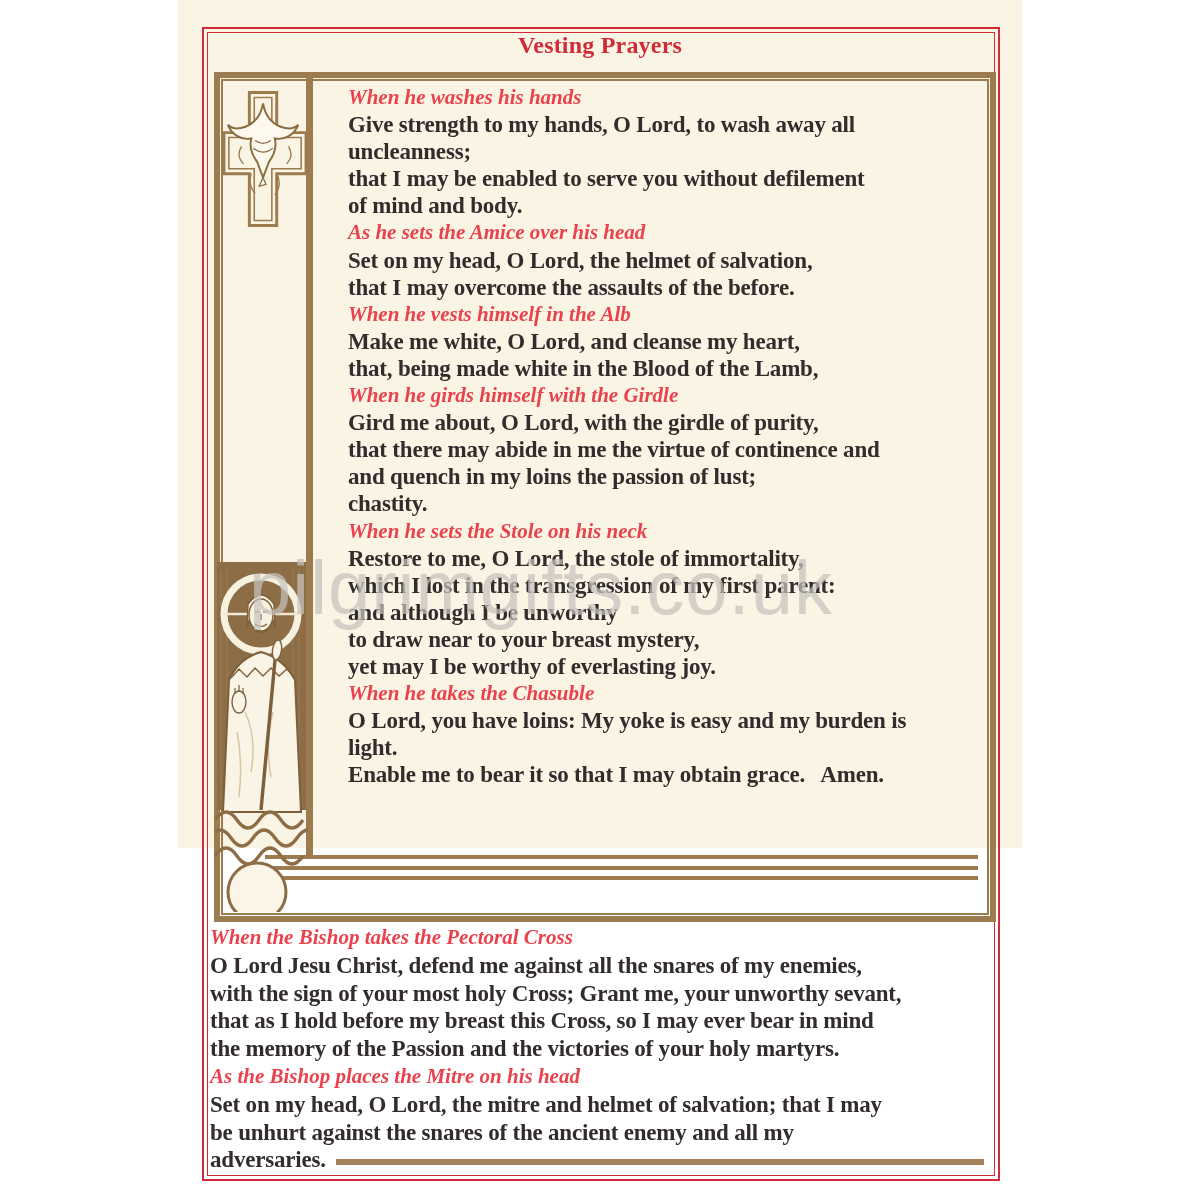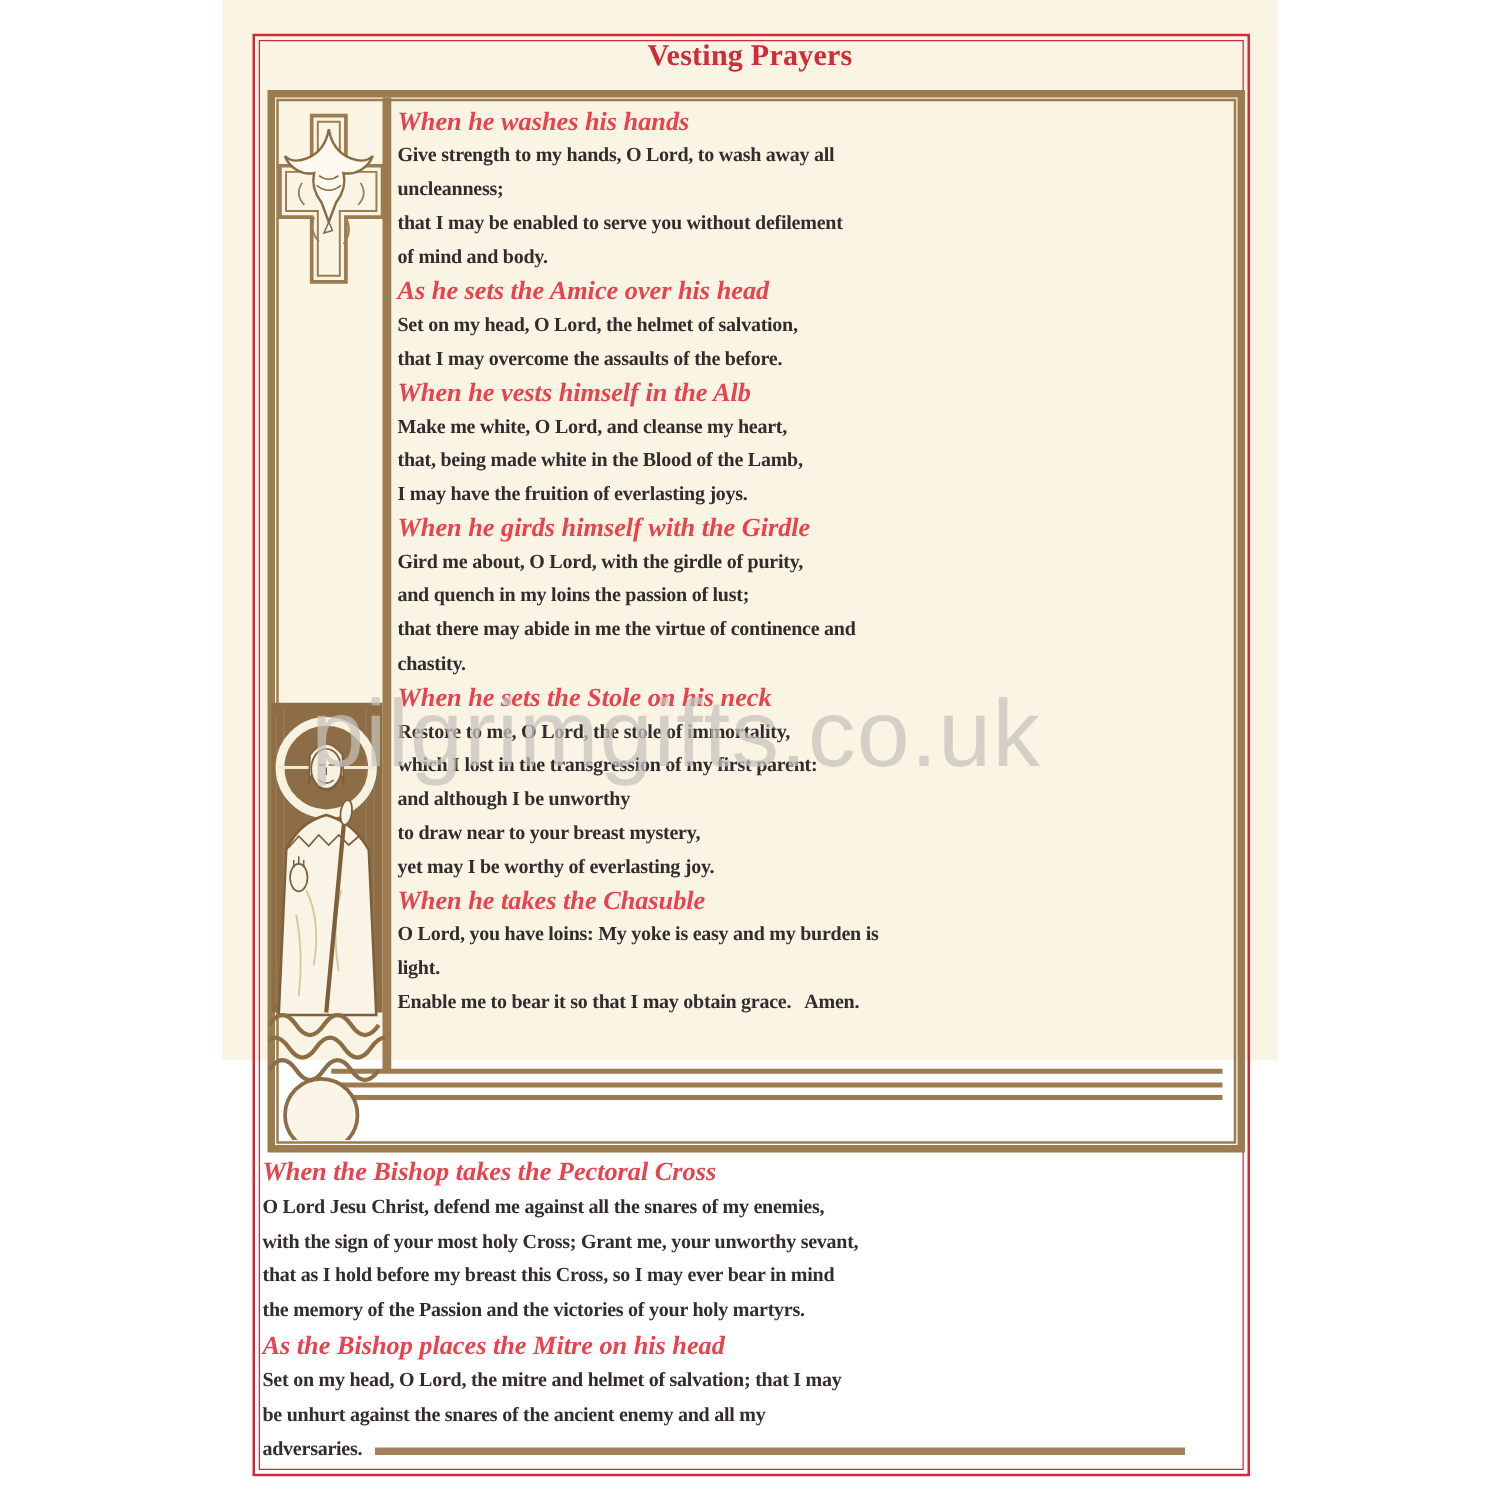--- a/index.html
+++ b/index.html
@@ -46,34 +46,34 @@
   }
   .rule-line{
     position:absolute;left:87px;width:713px;height:4px;background:var(--brown);
   }
   .rule-1{top:855px;} .rule-2{top:866px;} .rule-3{top:876px;}
 
   .framed-text{
     position:absolute;left:140px;top:84px;width:662px;
   }
   .framed-text .prayer-heading,
-  .framed-text .prayer-line{line-height:27.1px;}
+  .framed-text .prayer-line{line-height:27.1px;margin-left:30px;}
 
   .bottom-text{
     position:absolute;left:32px;top:924px;width:782px;
   }
   .bottom-text .prayer-heading,
   .bottom-text .prayer-line{line-height:27.8px;}
 
   .prayer-heading{
     font-style:italic;font-weight:700;font-size:21px;color:var(--heading-red);
     white-space:pre;
   }
   .prayer-line{
-    font-weight:700;font-size:16px;color:var(--ink);white-space:pre;
+    font-weight:700;font-size:23px;color:var(--ink);white-space:pre;
     letter-spacing:-0.2px;
   }
   .end-rule{
     display:inline-block;width:648px;height:6px;background:#a3815a;
     margin-left:10px;vertical-align:middle;
   }
   .illustration{position:absolute;}
   .dove-cross{left:44px;top:88px;z-index:3;}
   .christ{left:37px;top:562px;z-index:3;}
   .watermark{
@@ -144,25 +144,24 @@
       <div class="prayer-line">Give strength to my hands, O Lord, to wash away all</div>
       <div class="prayer-line">uncleanness;</div>
       <div class="prayer-line">that I may be enabled to serve you without defilement</div>
       <div class="prayer-line">of mind and body.</div>
       <div class="prayer-heading">As he sets the Amice over his head</div>
       <div class="prayer-line">Set on my head, O Lord, the helmet of salvation,</div>
       <div class="prayer-line">that I may overcome the assaults of the before.</div>
       <div class="prayer-heading">When he vests himself in the Alb</div>
       <div class="prayer-line">Make me white, O Lord, and cleanse my heart,</div>
       <div class="prayer-line">that, being made white in the Blood of the Lamb,</div>
-      <div class="prayer-line">I may have the fruition of everlasting joys.</div>
       <div class="prayer-heading">When he girds himself with the Girdle</div>
       <div class="prayer-line">Gird me about, O Lord, with the girdle of purity,</div>
+      <div class="prayer-line">that there may abide in me the virtue of continence and</div>
       <div class="prayer-line">and quench in my loins the passion of lust;</div>
-      <div class="prayer-line">that there may abide in me the virtue of continence and</div>
       <div class="prayer-line">chastity.</div>
       <div class="prayer-heading">When he sets the Stole on his neck</div>
       <div class="prayer-line">Restore to me, O Lord, the stole of immortality,</div>
       <div class="prayer-line">which I lost in the transgression of my first parent:</div>
       <div class="prayer-line">and although I be unworthy</div>
       <div class="prayer-line">to draw near to your breast mystery,</div>
       <div class="prayer-line">yet may I be worthy of everlasting joy.</div>
       <div class="prayer-heading">When he takes the Chasuble</div>
       <div class="prayer-line">O Lord, you have loins: My yoke is easy and my burden is</div>
       <div class="prayer-line">light.</div>

